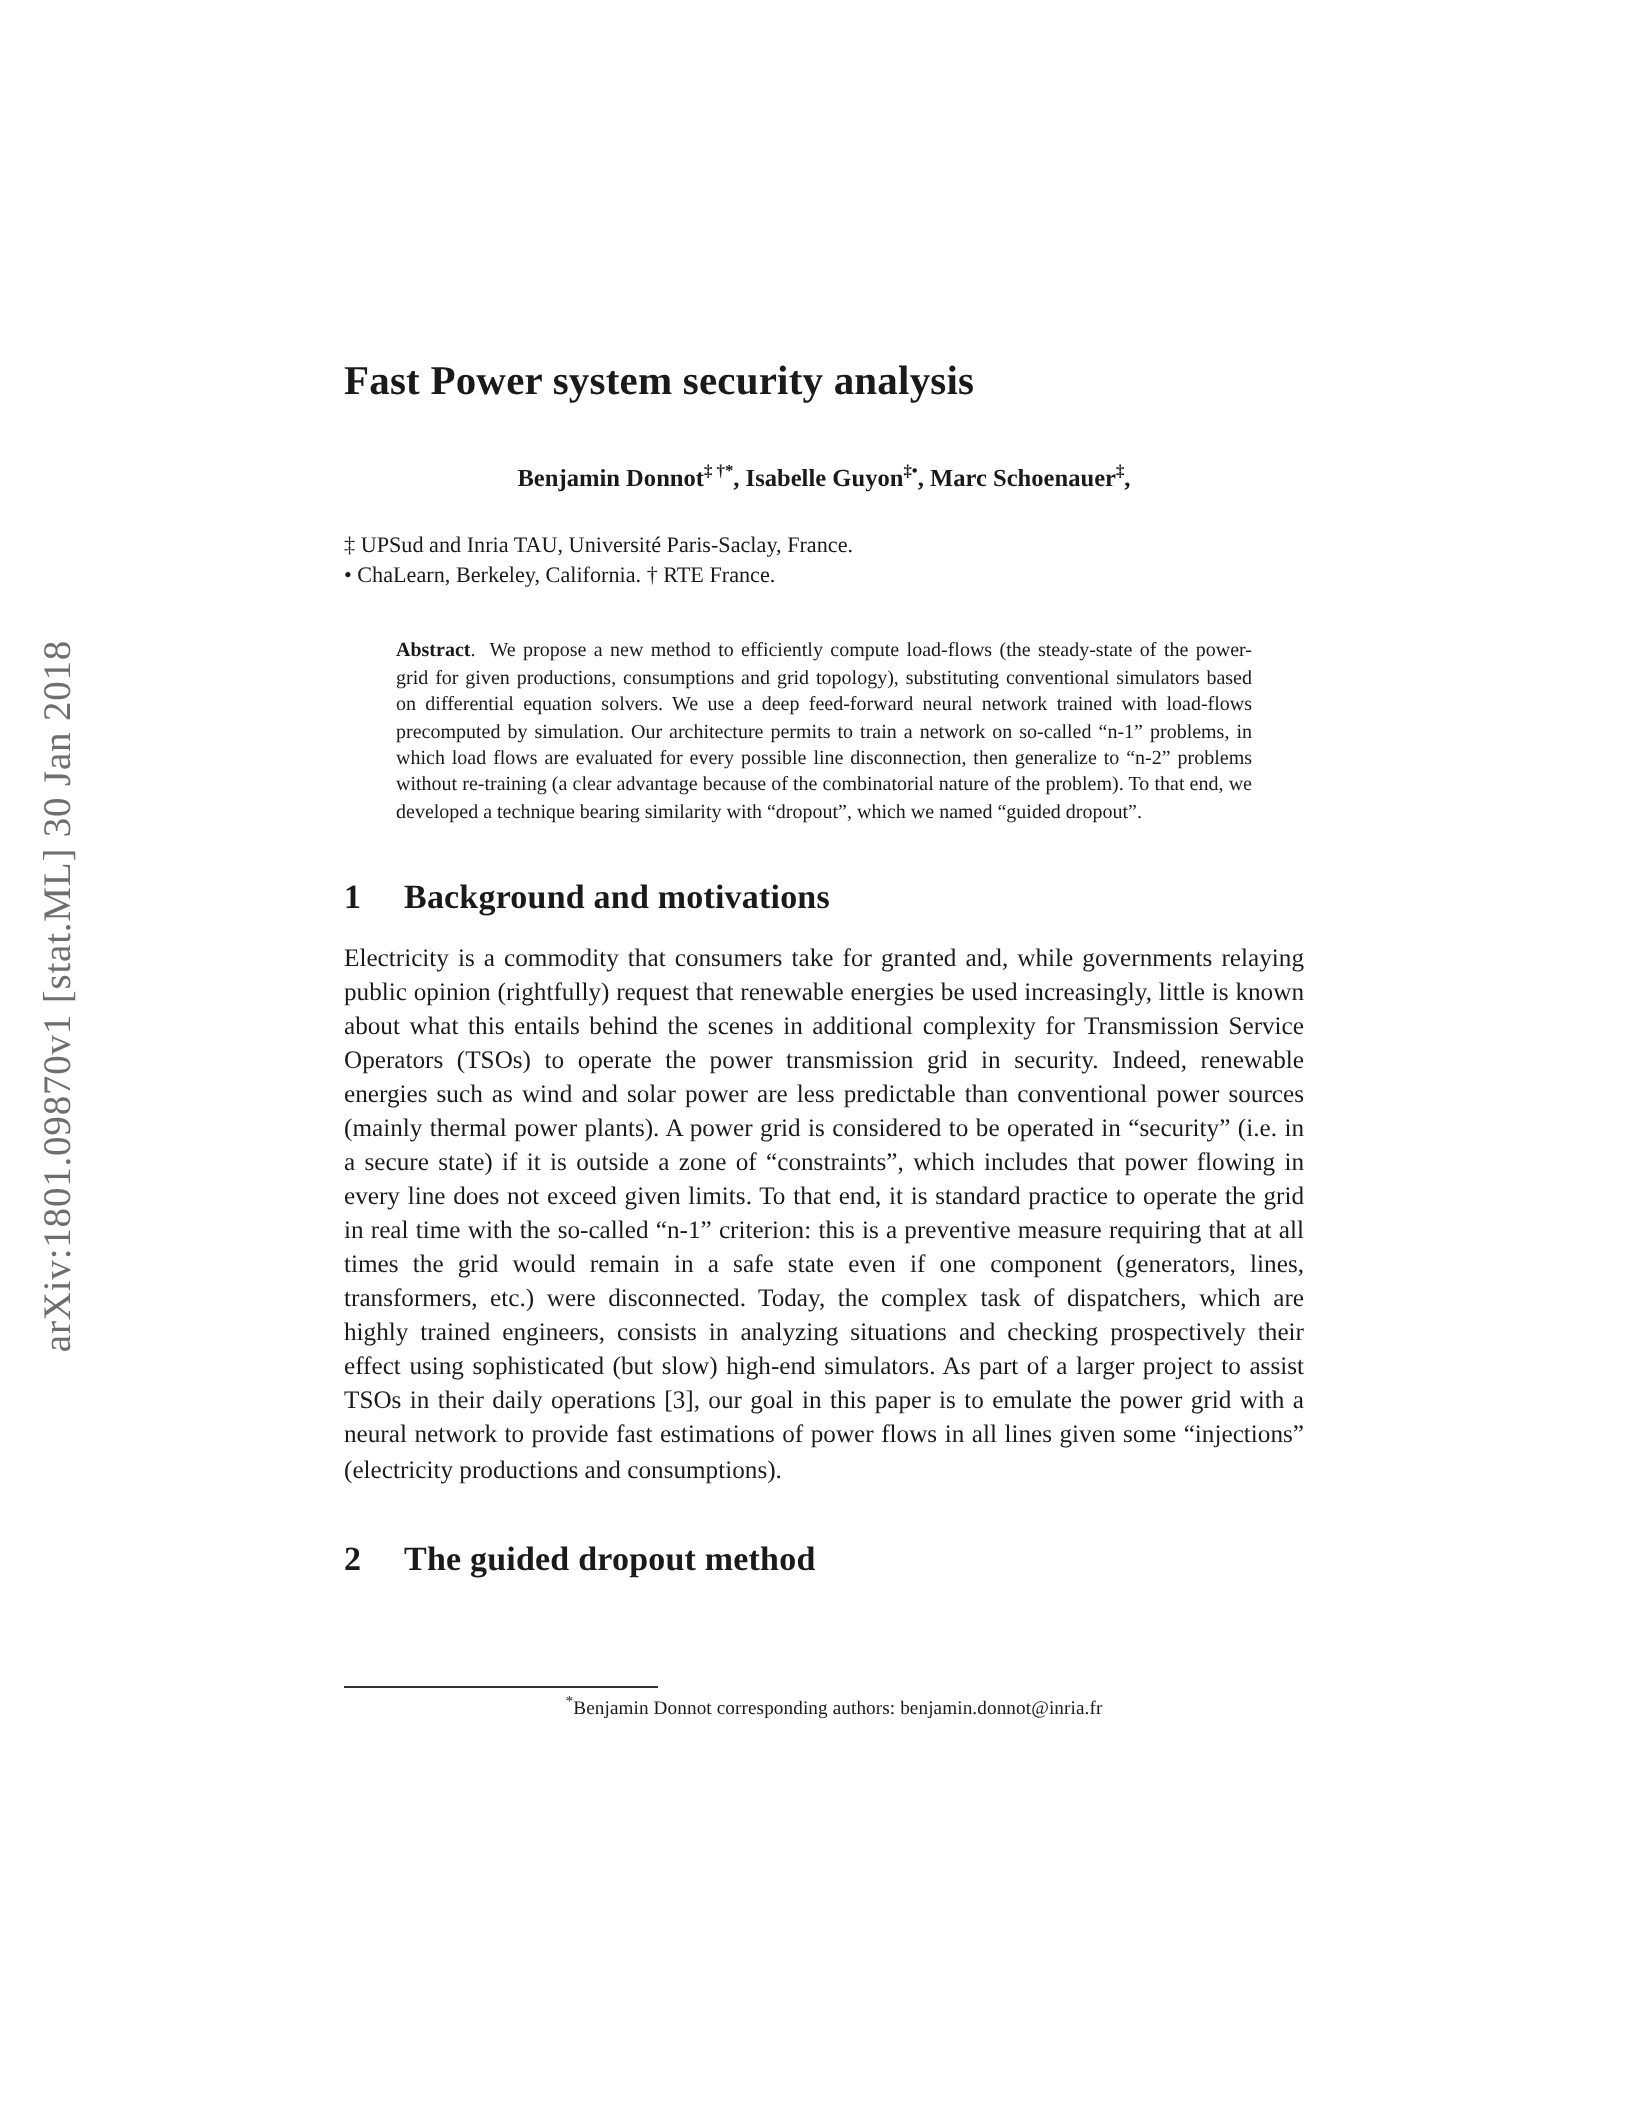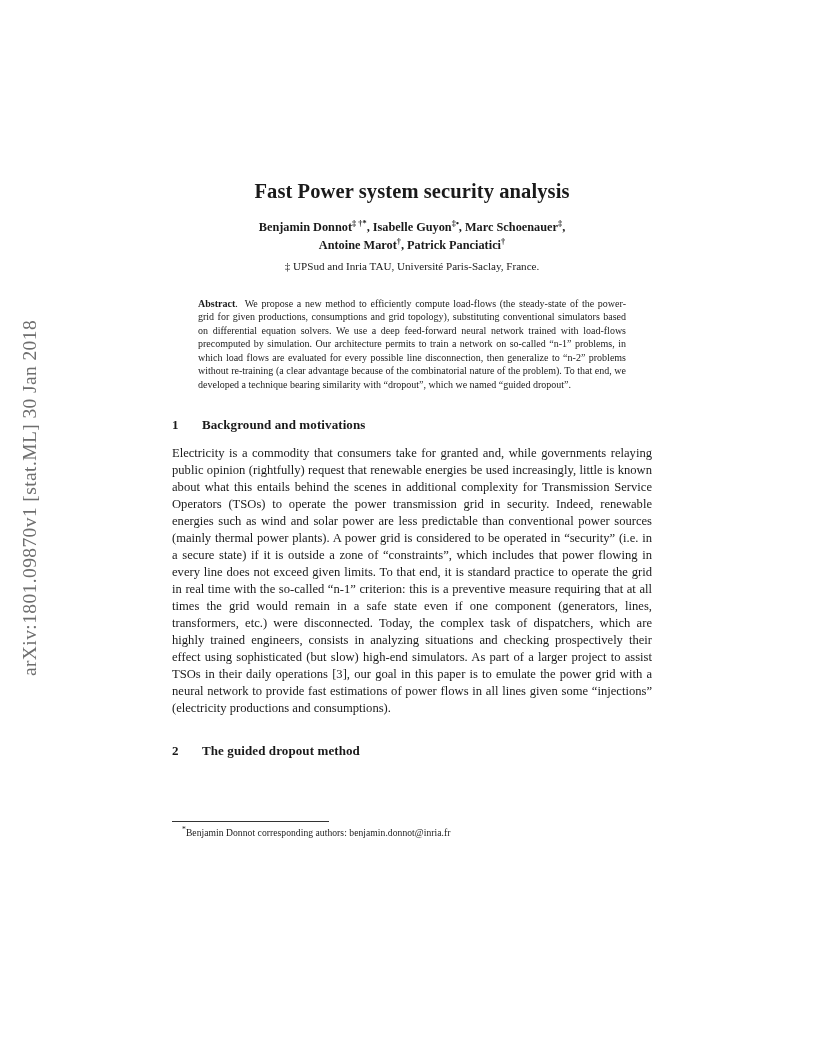--- a/index.html
+++ b/index.html
@@ -47,41 +47,41 @@
     top: 0;
     width: 480px;
     height: 1056px;
   }
 
   .title {
     margin: 0;
     padding-top: 178px;
     font-size: 20.5px;
     font-weight: bold;
-    text-align: center;
+    text-align: left;
     line-height: 1.33;
     letter-spacing: 0.1px;
   }
   .title .line2 { display: block; }
 
   .authors {
-    margin: 0;
+    margin: 12px;
     padding-top: 14px;
     font-size: 12.3px;
     font-weight: bold;
     text-align: center;
     line-height: 1.42;
   }
   .authors .line { display: block; }
 
   .affiliations {
     margin: 0;
     padding-top: 5px;
     font-size: 11.1px;
-    text-align: center;
+    text-align: left;
     line-height: 1.42;
   }
   .affiliations .line { display: block; }
 
   sup.mark {
     font-size: 0.68em;
     vertical-align: super;
     line-height: 0;
     font-weight: bold;
   }
@@ -98,21 +98,21 @@
   }
   .abstract .lbl {
     font-weight: bold;
   }
   .abstract .gap { display: inline-block; width: 7px; }
 
   
   .section-head {
     margin: 0;
     padding-top: 26px;
-    font-size: 13px;
+    font-size: 17px;
     font-weight: bold;
     letter-spacing: 0.1px;
   }
   .section-head .num {
     display: inline-block;
     width: 30px;
   }
 
   .para {
     margin: 0;
@@ -120,22 +120,23 @@
     font-size: 12.6px;
     line-height: 1.352;
     text-align: justify;
     text-justify: inter-word;
   }
 
   
   .footnote-area {
     position: absolute;
     left: 0;
-    top: 821px;
+    top: 843px;
     width: 480px;
+    text-align: center;
   }
   .footnote-rule {
     width: 157px;
     height: 0;
     border-top: 0.8px solid #333;
     margin: 0 0 5px 0;
   }
   .footnote-text {
     font-size: 9.6px;
     line-height: 1.3;
@@ -157,25 +158,25 @@
 </div>
 
 <div class="page">
 
   <h1 class="title">
     <span>Fast Power system security analysis</span>
   </h1>
 
   <div class="authors">
     <span class="line"><span>Benjamin Donnot</span><sup class="mark">‡ †*</sup><span>, Isabelle Guyon</span><sup class="mark">‡•</sup><span>, Marc Schoenauer</span><sup class="mark">‡</sup><span>,</span></span>
-    <span class="line"><span>Antoine Marot</span><sup class="mark">†</sup><span>, Patrick Panciatici</span><sup class="mark">†</sup></span>
   </div>
 
   <div class="affiliations">
     <span class="line">‡ UPSud and Inria TAU, Université Paris-Saclay, France.</span>
+    <span class="line">• ChaLearn, Berkeley, California. † RTE France.</span>
   </div>
 
   <p class="abstract"><span class="lbl">Abstract</span><span>.</span><span class="gap"></span><span>We propose a new method to efficiently compute load-flows (the steady-state of the power-grid for given productions, consumptions and grid topology), substituting conventional simulators based on differential equation solvers. We use a deep feed-forward neural network trained with load-flows precomputed by simulation. Our architecture permits to train a network on so-called “n-1” problems, in which load flows are evaluated for every possible line disconnection, then generalize to “n-2” problems without re-training (a clear advantage because of the combinatorial nature of the problem). To that end, we developed a technique bearing similarity with “dropout”, which we named “guided dropout”.</span></p>
 
   <h2 class="section-head"><span class="num">1</span><span>Background and motivations</span></h2>
 
   <p class="para">Electricity is a commodity that consumers take for granted and, while governments relaying public opinion (rightfully) request that renewable energies be used increasingly, little is known about what this entails behind the scenes in additional complexity for Transmission Service Operators (TSOs) to operate the power transmission grid in security. Indeed, renewable energies such as wind and solar power are less predictable than conventional power sources (mainly thermal power plants). A power grid is considered to be operated in “security” (i.e. in a secure state) if it is outside a zone of “constraints”, which includes that power flowing in every line does not exceed given limits. To that end, it is standard practice to operate the grid in real time with the so-called “n-1” criterion: this is a preventive measure requiring that at all times the grid would remain in a safe state even if one component (generators, lines, transformers, etc.) were disconnected. Today, the complex task of dispatchers, which are highly trained engineers, consists in analyzing situations and checking prospectively their effect using sophisticated (but slow) high-end simulators. As part of a larger project to assist TSOs in their daily operations [3], our goal in this paper is to emulate the power grid with a neural network to provide fast estimations of power flows in all lines given some “injections” (electricity productions and consumptions).</p>
 
   <h2 class="section-head"><span class="num">2</span><span>The guided dropout method</span></h2>
 

